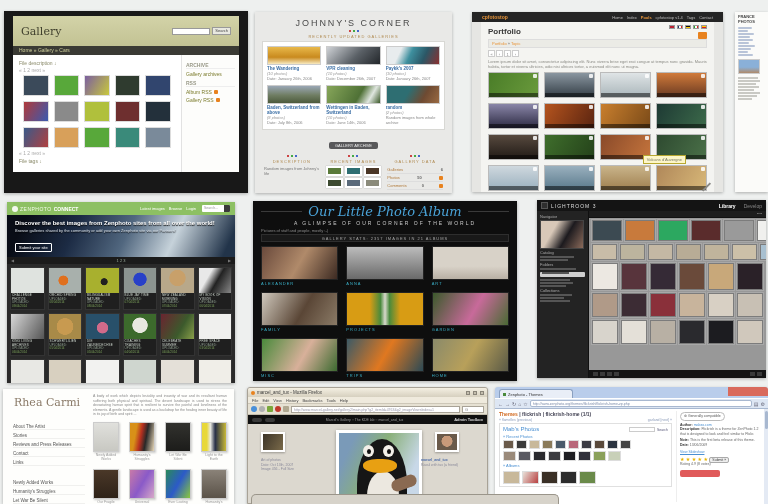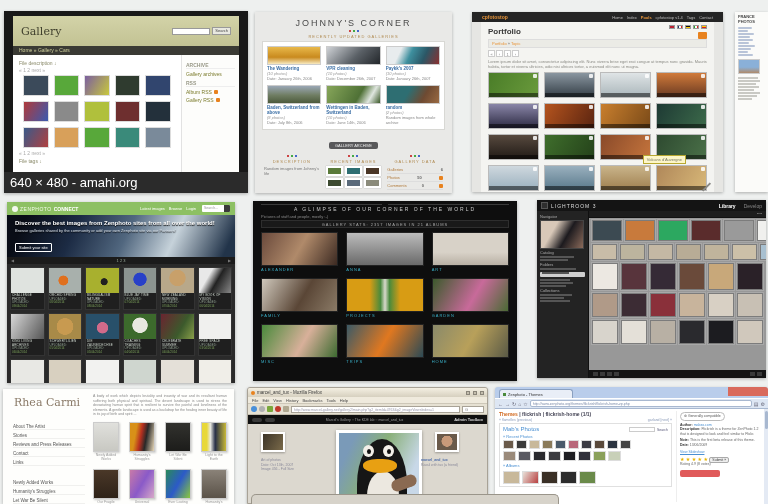--- a/index.html
+++ b/index.html
@@ -255,21 +255,20 @@
             <span>Album RSS</span>
             <i class="rss-ico"></i>
           </div>
         <div class="a-link">
             <span>Gallery RSS</span>
             <i class="rss-ico"></i>
           </div>
       </div>
     </div>
   </div>
-  <div class="g-caption">640 × 480 - amahi.org</div>
 </div>
 
 <div class="tile" id="t-johnnys">
   <div class="j-title">JOHNNY'S CORNER</div>
   <div class="dots">
       <i style="background:#c44"></i>
       <i style="background:#4a4"></i>
       <i style="background:#46c"></i>
     </div>
   <div class="j-sub">RECENTLY UPDATED GALLERIES</div>
@@ -602,20 +601,21 @@
       </div>
       <div class="z-card">
         <div class="ph" style="background: rgb(240, 238, 232);"></div>
       </div>
     </div>
 </div>
 
 <div class="tile" id="t-album">
   <div class="al-trow">
       <span class="al-line"></span>
+      <span class="al-title">Our Little Photo Album</span>
       <span class="al-line"></span>
     </div>
   <div class="al-sub">A GLIMPSE OF OUR CORNER OF THE WORLD</div>
   <div class="al-note">Pictures of stuff and people, mostly :-)</div>
   <div class="al-stats">GALLERY STATS: 2357 IMAGES IN 21 ALBUMS</div>
   <div class="al-grid">
       <div>
         <div class="al-ph" style="background: linear-gradient(120deg, rgb(106, 74, 60), rgb(176, 138, 106) 50%, rgb(60, 42, 34));"></div>
         <div class="al-cap">ALEXANDER</div>
       </div>

